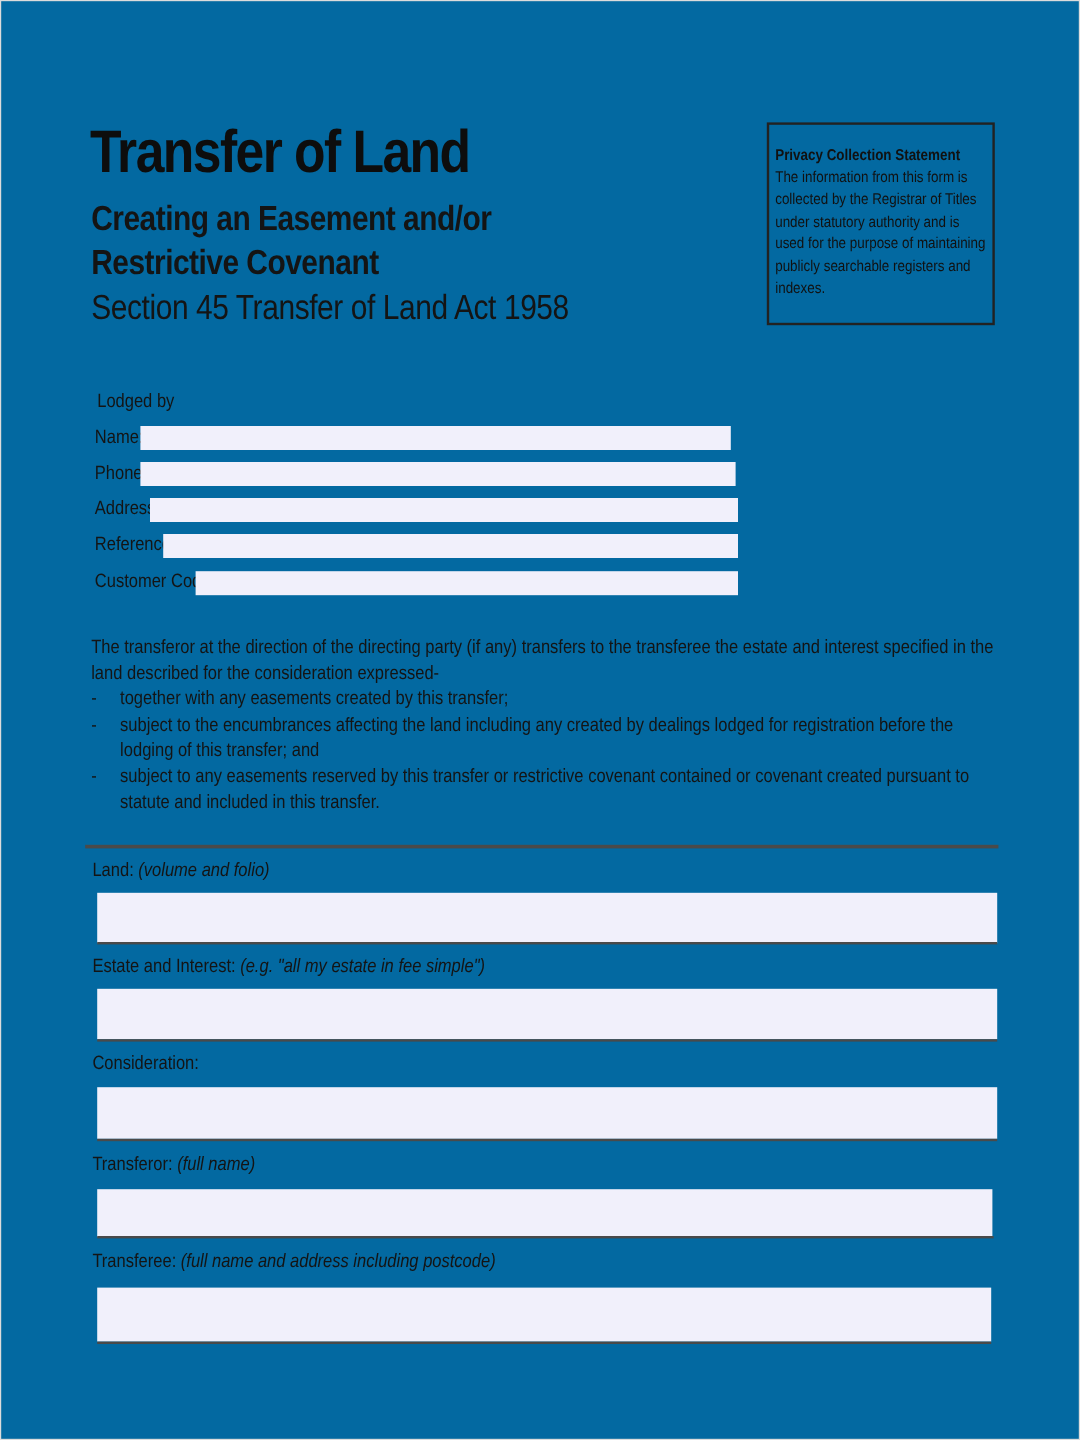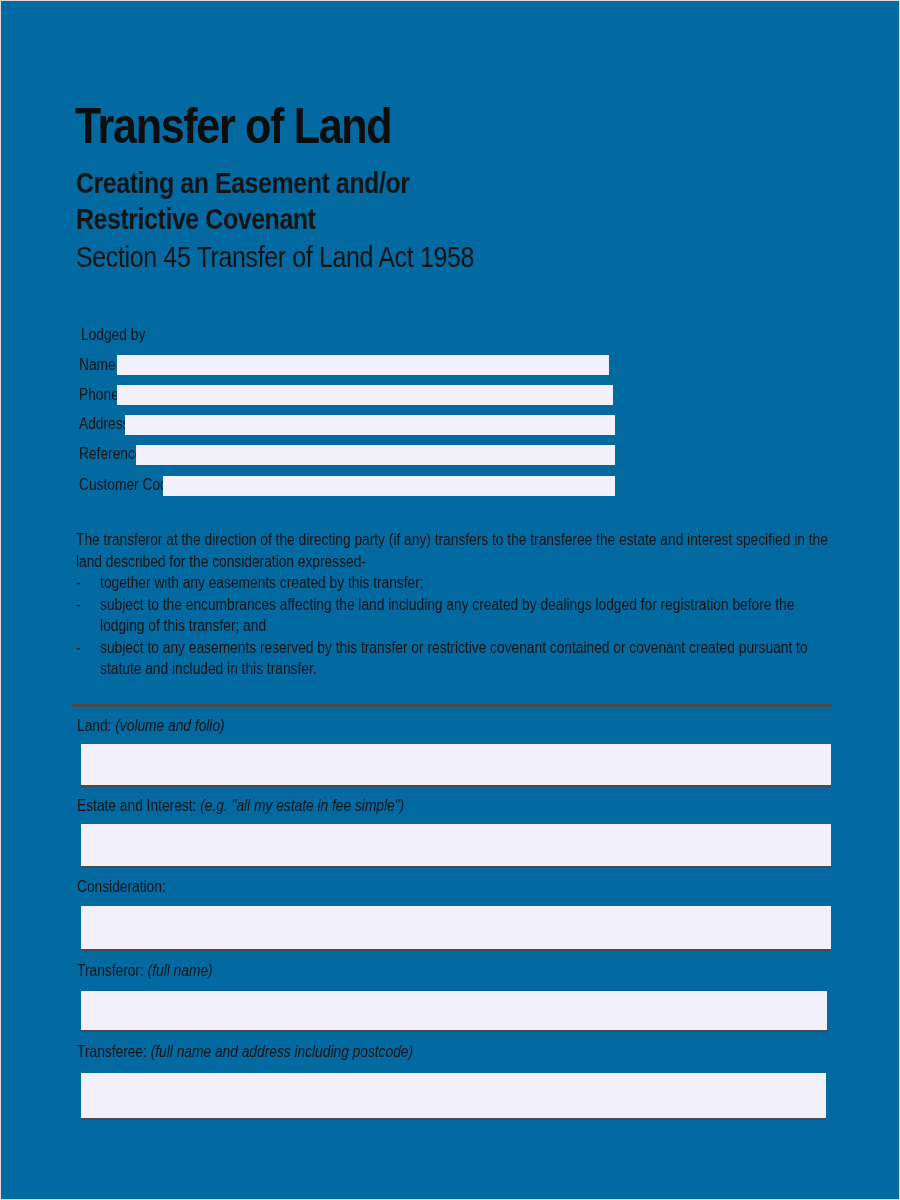--- a/index.html
+++ b/index.html
@@ -56,20 +56,24 @@
 </head>
 <body>
 
 <div class="page">
 
   <div class="abs title">Transfer of Land</div>
   <div class="abs subtitle" style="top:166px">Creating an Easement and/or</div>
   <div class="abs subtitle" style="top:202px">Restrictive Covenant</div>
   <div class="abs section">Section 45 Transfer of Land Act 1958</div>
 
+  <div class="abs privacy">
+    <span class="ph">Privacy Collection Statement</span>
+    <span class="pb">The information from this form is collected by the Registrar of Titles under statutory authority and is used for the purpose of maintaining publicly searchable registers and indexes.</span>
+  </div>
 
   <div class="abs lbl" style="left:80px; top:325px;">Lodged by</div>
 
   <div class="abs lbl" style="left:78px; top:355px;">Name:</div>
   <div class="abs field" style="left:116px; top:354px; width:492px;"><span></span></div>
 
   <div class="abs lbl" style="left:78px; top:385px;">Phone:</div>
   <div class="abs field" style="left:116px; top:384px; width:496px;"><span></span></div>
 
   <div class="abs lbl" style="left:78px; top:414px;">Address:</div>

